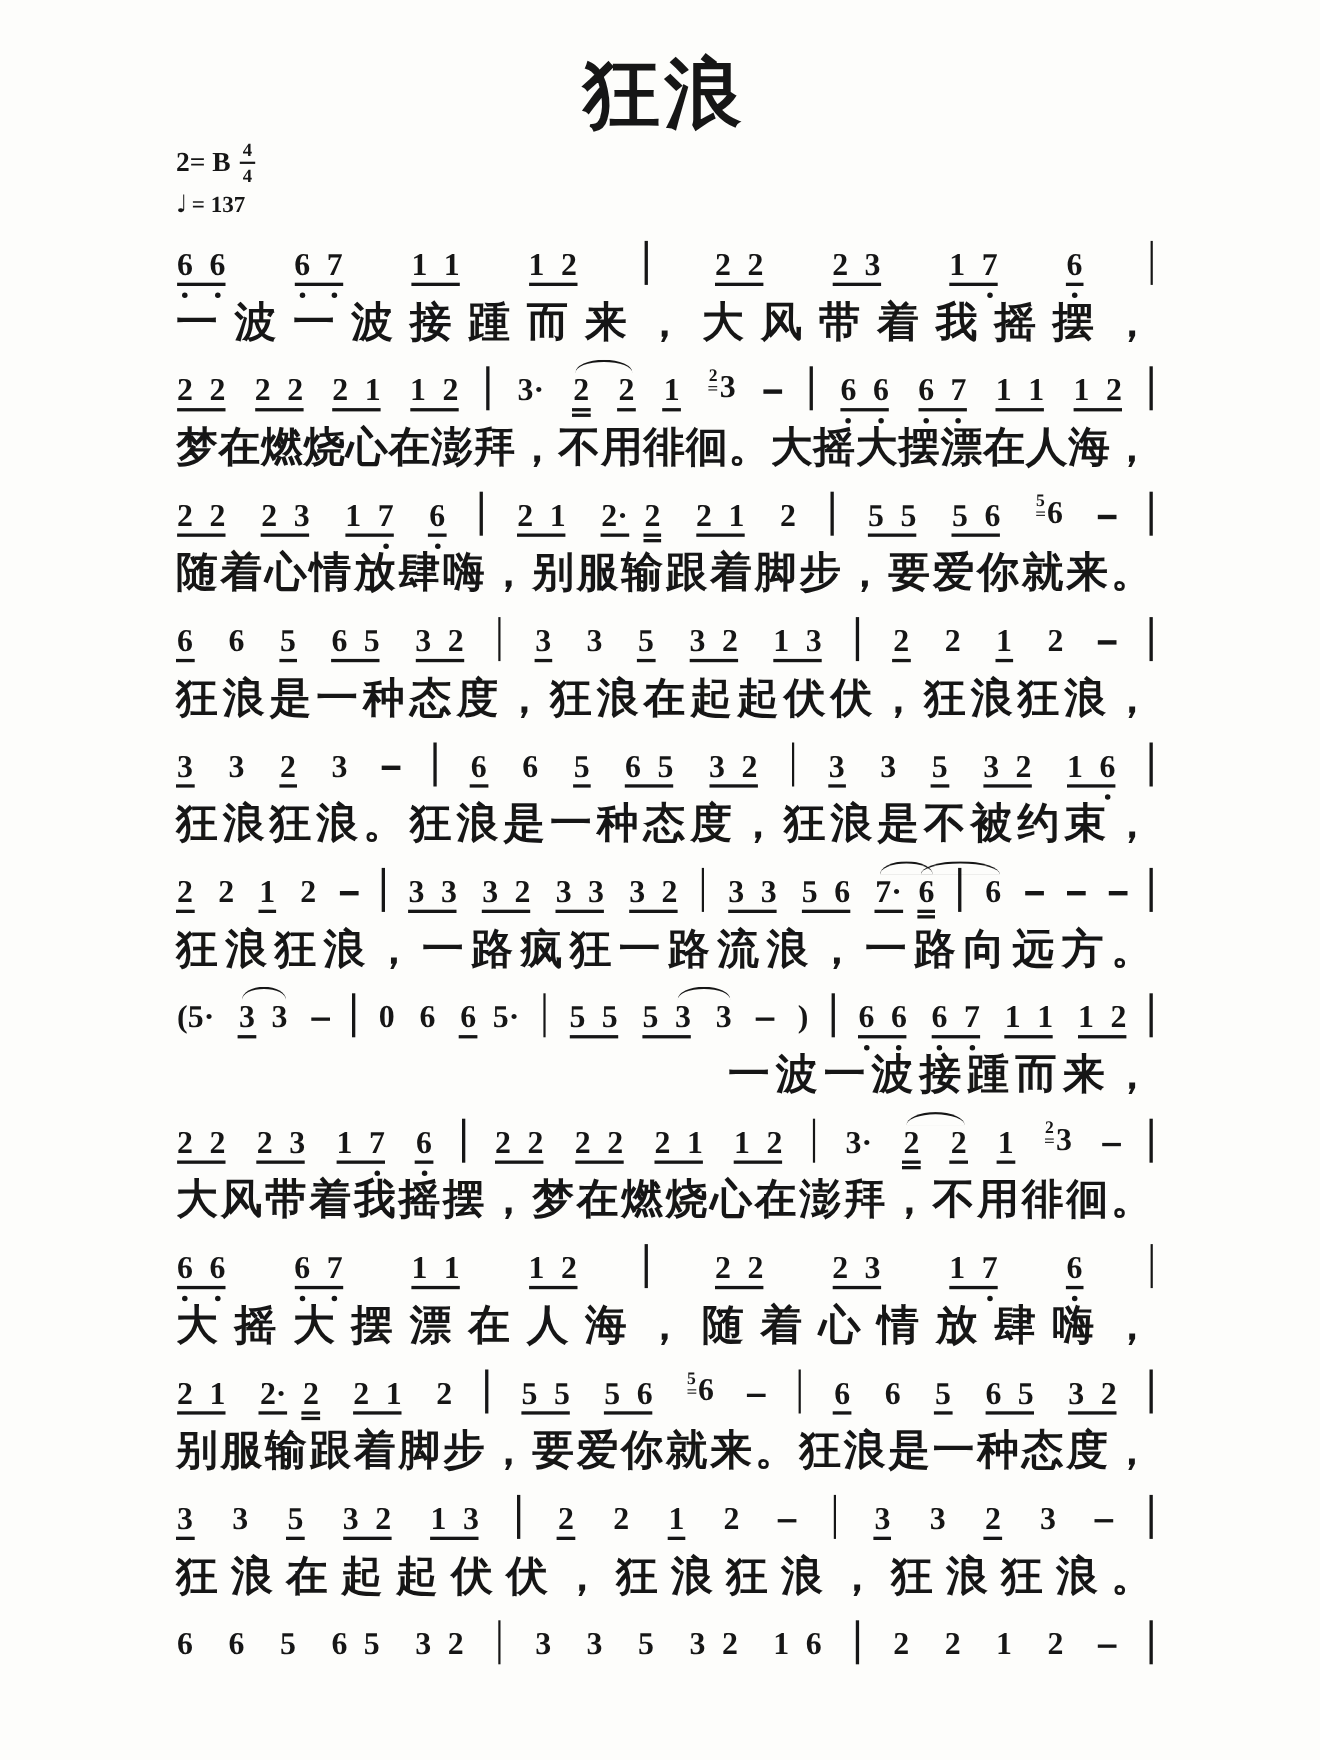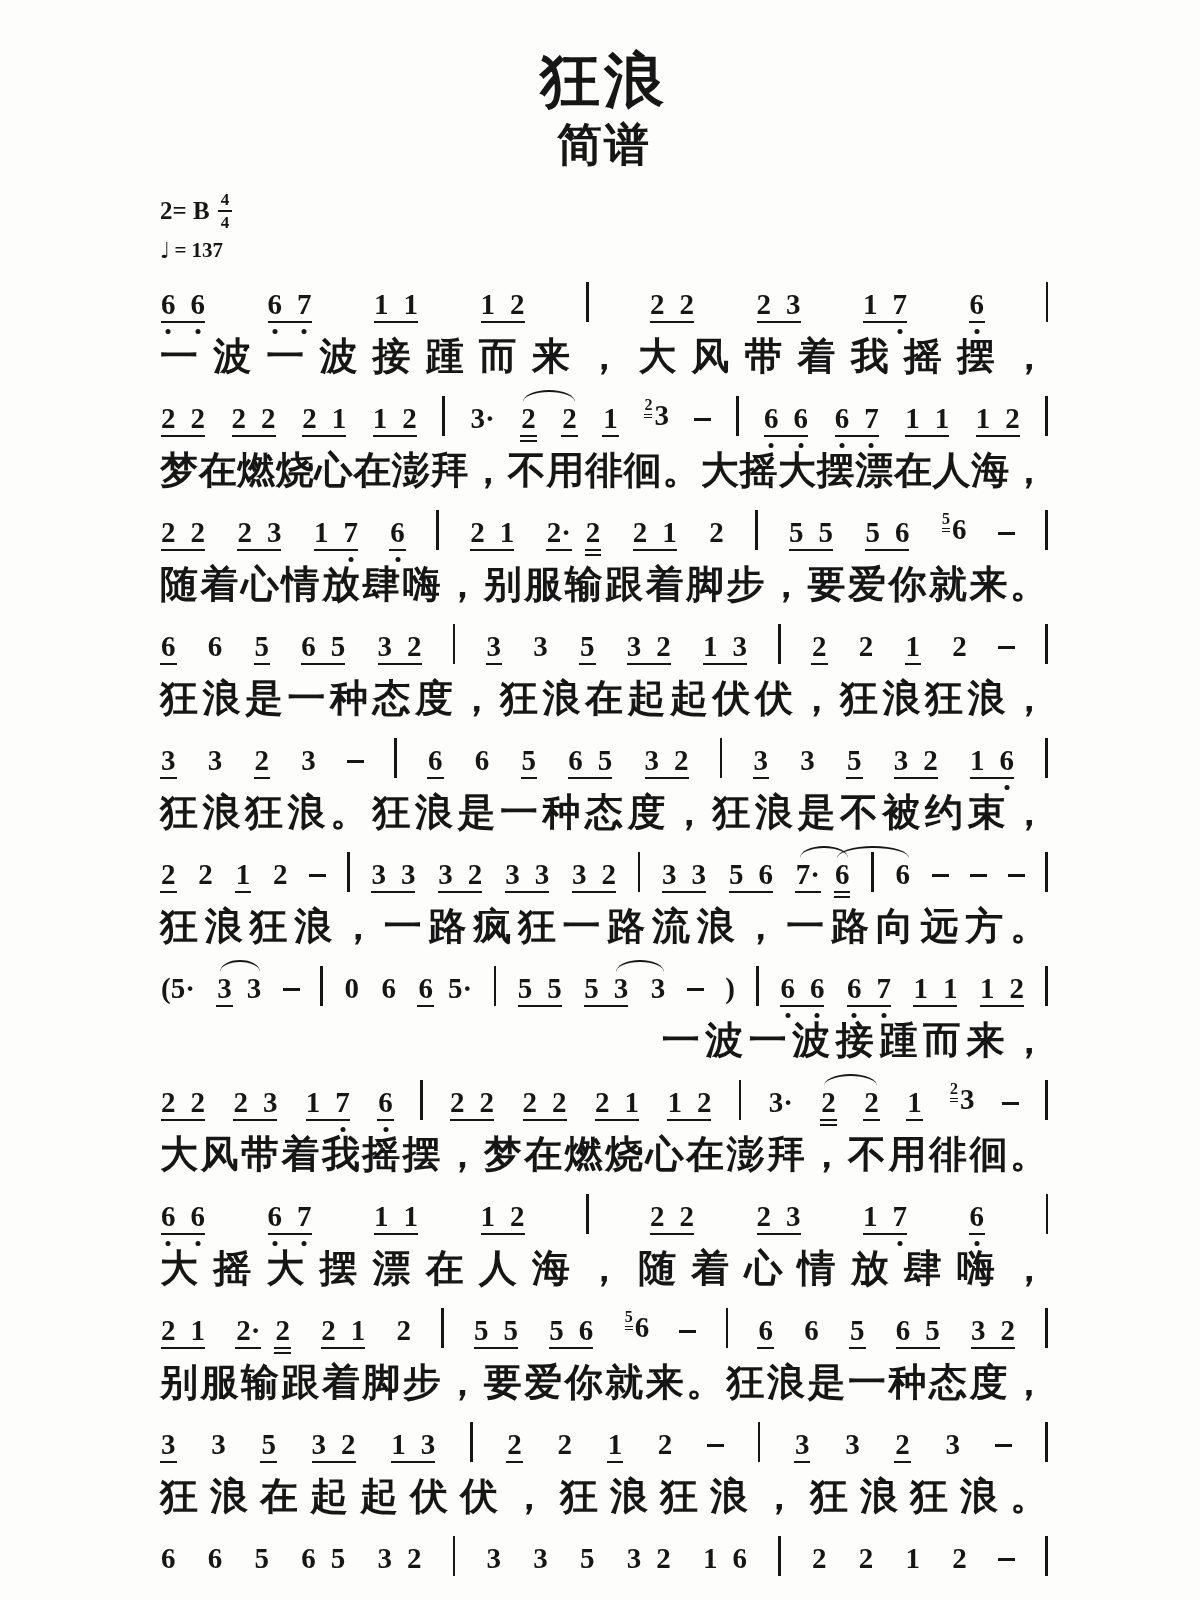--- a/index.html
+++ b/index.html
@@ -3,21 +3,21 @@
 <meta charset="utf-8">
 <style>
   :root{ --ink:#161616; --bg:#fdfdfb; }
   *{box-sizing:border-box;}
   html,body{margin:0;padding:0;}
   body{
     width:1200px;height:1600px;background:var(--bg);color:var(--ink);
     font-family:"Liberation Serif","DejaVu Serif",serif;overflow:hidden;
   }
   .page{width:1200px;height:1600px;padding:34px 152px 0 160px;}
-  .title{text-align:center;font-size:60px;font-weight:700;line-height:1.05;margin:16px 0 2px;letter-spacing:4px;}
+  .title{text-align:center;font-size:70px;font-weight:700;line-height:1.05;margin:16px 0 2px;letter-spacing:4px;}
   .subtitle{text-align:center;font-size:45px;font-weight:600;margin:0 0 14px;letter-spacing:2px;}
   .keyrow{display:flex;align-items:center;gap:8px;font-size:25px;font-weight:700;height:44px;}
   .frac{display:inline-flex;flex-direction:column;align-items:center;font-size:17px;line-height:1;font-weight:700;}
   .frac .ftop{border-bottom:2px solid var(--ink);padding:0 3px 2px;margin-bottom:2px;}
   .frac .fbot{padding:0 3px;}
   .temporow{font-size:21px;font-weight:600;height:34px;display:flex;align-items:center;gap:4px;}
   .tempo-note{font-family:"DejaVu Sans",sans-serif;font-size:22px;}
 
   .mline{margin-bottom:4px;}
   .notes{position:relative;display:flex;justify-content:space-between;align-items:flex-end;padding:15px 0 17px;}
@@ -34,21 +34,20 @@
   .tie{position:absolute;height:12px;border-top:2.6px solid var(--ink);
        border-radius:50% 50% 0 0 / 100% 100% 0 0;}
   .lyrics{display:flex;justify-content:space-between;font-size:38px;font-weight:600;line-height:1.08;}
   .lchar{display:inline-block;}
 </style>
 </head>
 <body>
 
 <div class="page">
   <h1 class="title">狂浪</h1>
-  <div class="subtitle">简谱</div>
   <div class="keyrow">
     <span>2= B</span>
     <span class="frac">
       <span class="ftop">4</span>
       <span class="fbot">4</span>
     </span>
   </div>
   <div class="temporow">
     <span class="tempo-note">♩</span>
     <span>= 137</span>

